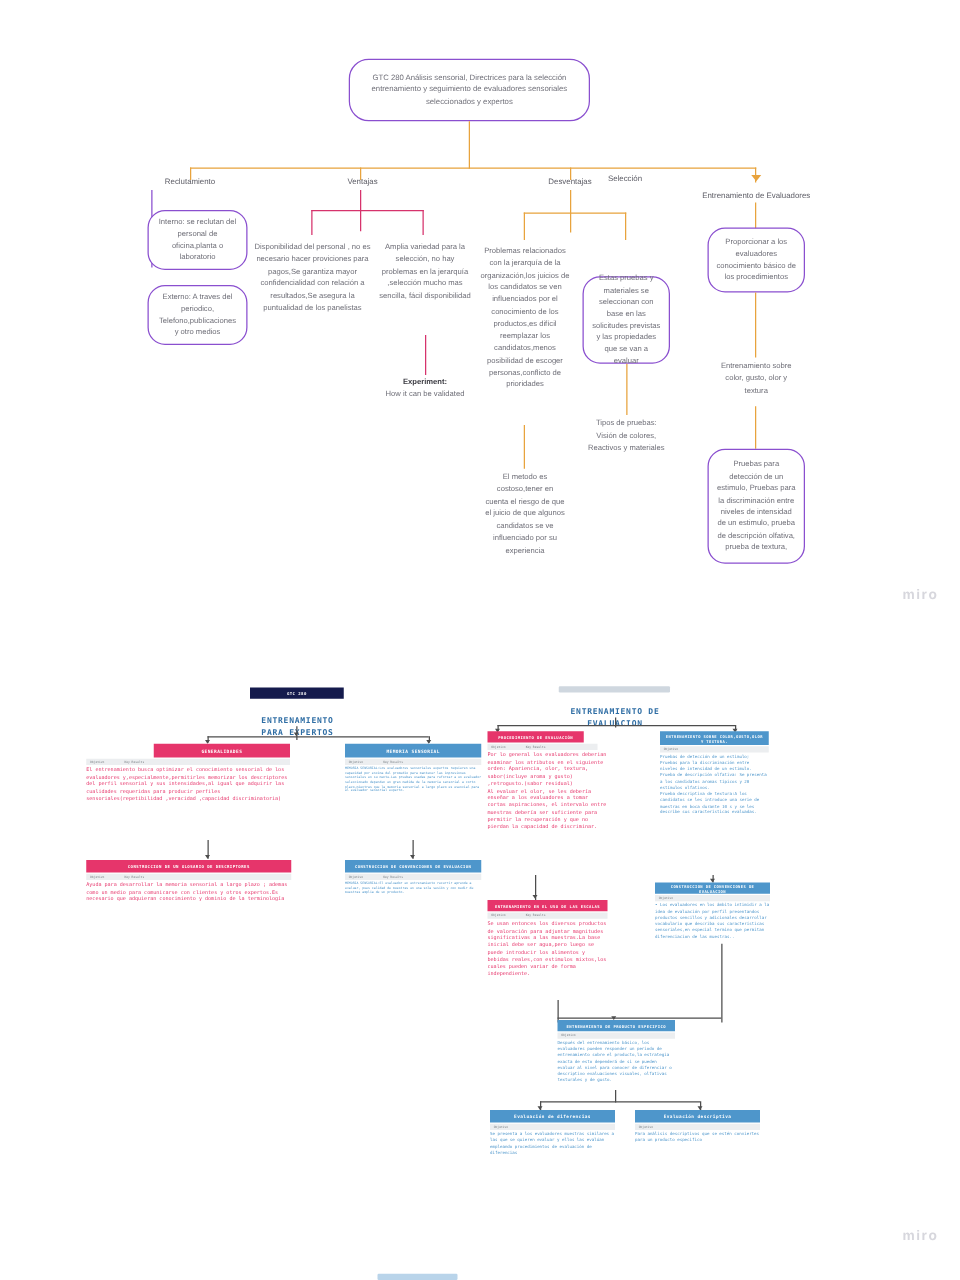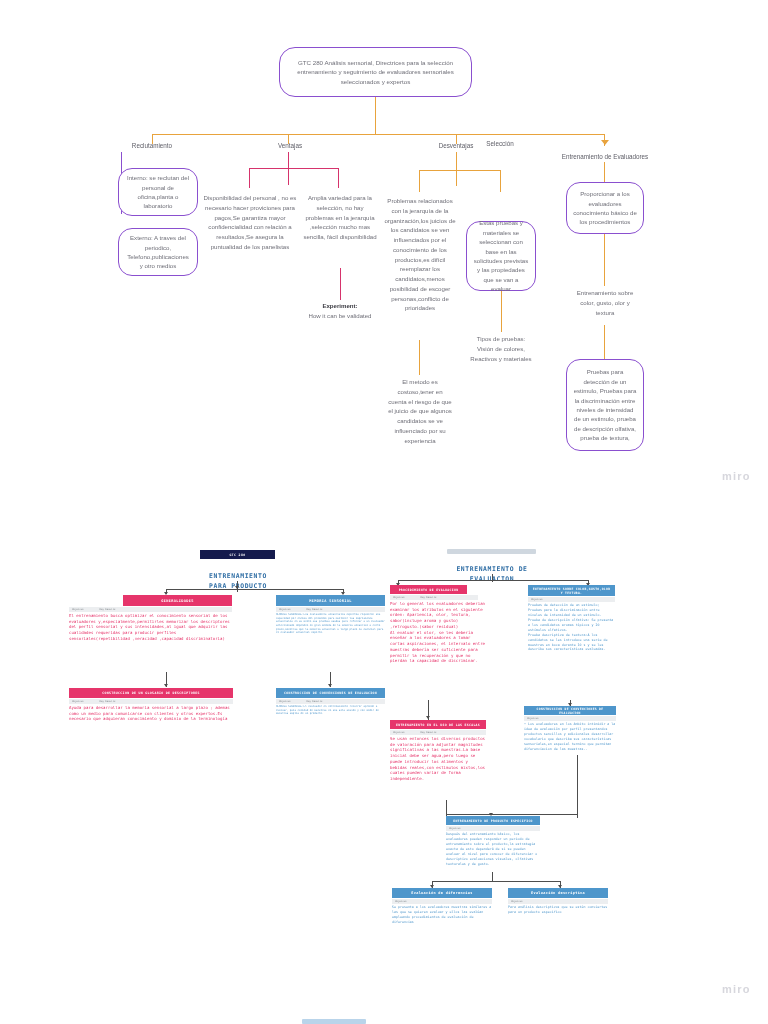--- a/index.html
+++ b/index.html
@@ -212,21 +212,21 @@
     <span>Pruebas para detección de un estimulo, Pruebas para la discriminación entre niveles de intensidad de un estimulo, prueba de descripción olfativa, prueba de textura,</span>
   </div>
 
   <div class="watermark" style="left:722px; top:470px;">miro</div>
 
   <div class="hdr navy" style="left:200px; top:550px; width:75px; height:9px;">
     <span style="font-size:3.2px;">GTC 280</span>
   </div>
   <div class="mini-title" style="left:188px; top:563px; width:100px; white-space:pre-line;">
     <span>ENTRENAMIENTO
-PARA PRODUCTO</span>
+PARA EXPERTOS</span>
   </div>
 
   <div class="mline" style="left:237px; top:581px; width:0.8px; height:11px;"></div>
   <div class="mline" style="left:166px; top:589px; width:177px; height:0.8px;"></div>
   <div class="mline" style="left:166px; top:589px; width:0.8px; height:5px;"></div>
   <div class="mline" style="left:343px; top:589px; width:0.8px; height:5px;"></div>
   <div class="mtick" style="left:164px; top:592px;"></div>
   <div class="mtick" style="left:341px; top:592px;"></div>
   <div class="mtick" style="left:235px; top:586px;"></div>
 

